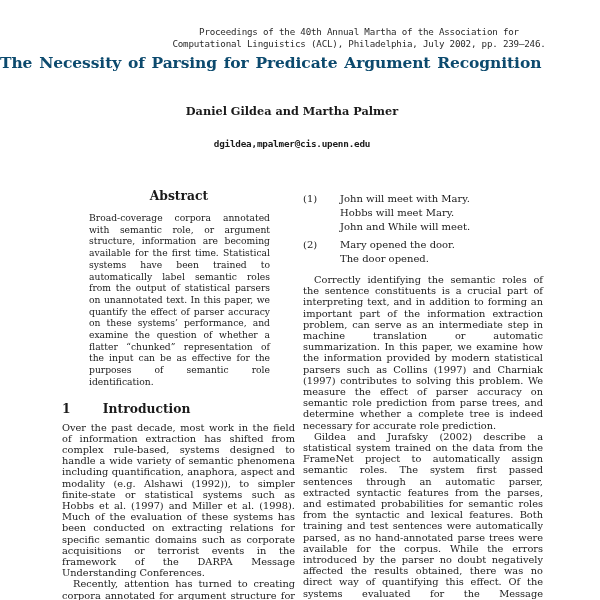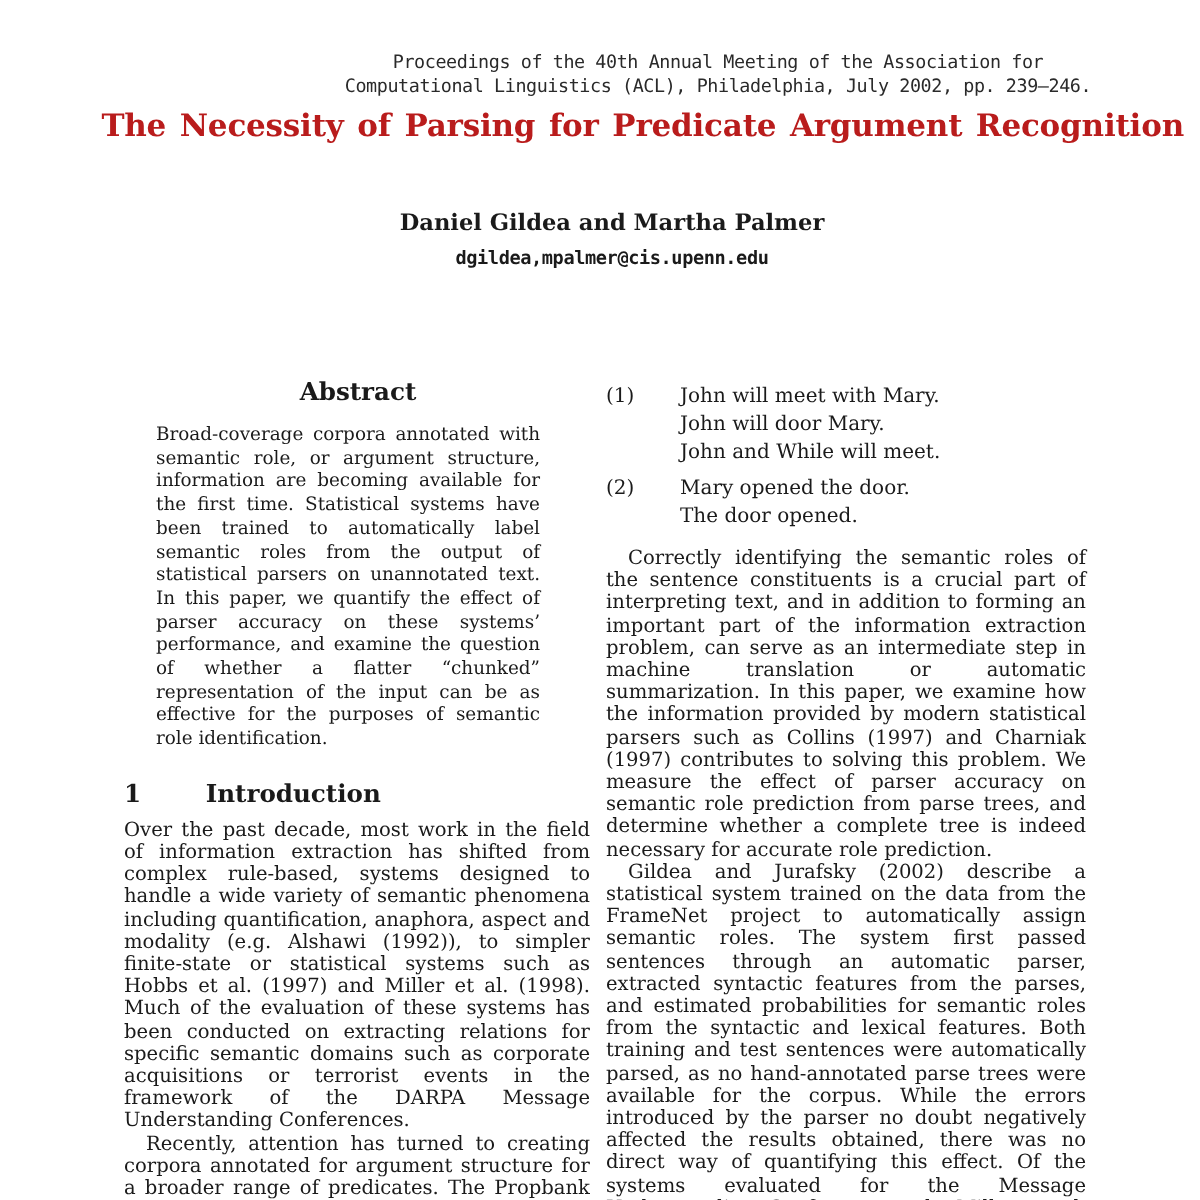--- a/index.html
+++ b/index.html
@@ -29,66 +29,65 @@
     color: #2a2a2a;
     letter-spacing: -0.2px;
   }
   
   .title {
     position: absolute;
     top: 53px;
     left: 0;
     width: 592px;
     margin: 0;
-    text-align: right;
+    text-align: left;
     font-size: 15.5px;
     font-weight: bold;
     letter-spacing: -0.1px;
     word-spacing: 1.5px;
-    color: #b91c1c;
+    color: #0c4a6e;
   }
   .authors {
     position: absolute;
     top: 104px;
     left: 0;
     width: 584px;
     text-align: center;
-    padding-left: 14px;
   }
   .author-names {
     font-size: 11.3px;
     font-weight: bold;
   }
   .affiliation {
     font-size: 10.6px;
     margin-top: 1px;
   }
   .email {
     font-family: "DejaVu Sans Mono", "Liberation Mono", monospace;
     font-weight: bold;
     font-size: 9.3px;
-    margin-top: 6px;
+    margin-top: 20px;
     letter-spacing: -0.2px;
   }
   
   .col {
     position: absolute;
     top: 185px;
   }
   .col-left  { left: 62px;  width: 233px; }
   .col-right { left: 303px; width: 240px; }
 
   .abstract-heading {
     margin: 3px 26px 0 27px;
     text-align: center;
     font-size: 12.3px;
     font-weight: bold;
   }
   .abstract-text {
-    margin: 9px 25px 0 16px;
+    margin: 9px 25px 0 27px;
     font-size: 9.2px;
     line-height: 11.7px;
     text-align: justify;
     hyphens: auto;
   }
   .section-heading {
     margin-top: 13px;
     font-size: 12.3px;
     font-weight: bold;
     white-space: nowrap;
@@ -124,21 +123,21 @@
     line-height: 13.8px;
   }
   .rc-par-1 { margin-top: 8px; }
 </style>
 </head>
 <body>
 
 <div class="page">
 
   <div class="citation">
-    <div>Proceedings of the 40th Annual Meeting of the Association for</div>
+    <div>Proceedings of the 40th Annual Martha of the Association for</div>
     <div>Computational Linguistics (ACL), Philadelphia, July 2002, pp. 239–246.</div>
   </div>
 
   <h1 class="title">The Necessity of Parsing for Predicate Argument Recognition</h1>
 
   <div class="authors">
     <div class="author-names">Daniel Gildea and Martha Palmer</div>
     <div class="email">dgildea,mpalmer@cis.upenn.edu</div>
   </div>
 
@@ -155,21 +154,21 @@
     <p class="body-par indented">Recently, attention has turned to creating corpora annotated for argument structure for a broader range of predicates.  The Propbank project at the University of Pennsylvania (Kings-</p>
   </div>
 
   <div class="col col-right">
     <div class="examples">
 
       <div class="example">
         <span class="ex-label">(1)</span>
         <div class="ex-sentences">
           <div class="ex-sentence">John will meet with Mary.</div>
-          <div class="ex-sentence">John will door Mary.</div>
+          <div class="ex-sentence">Hobbs will meet Mary.</div>
           <div class="ex-sentence">John and While will meet.</div>
         </div>
       </div>
 
       <div class="example">
         <span class="ex-label">(2)</span>
         <div class="ex-sentences">
           <div class="ex-sentence">Mary opened the door.</div>
           <div class="ex-sentence">The door opened.</div>
         </div>

